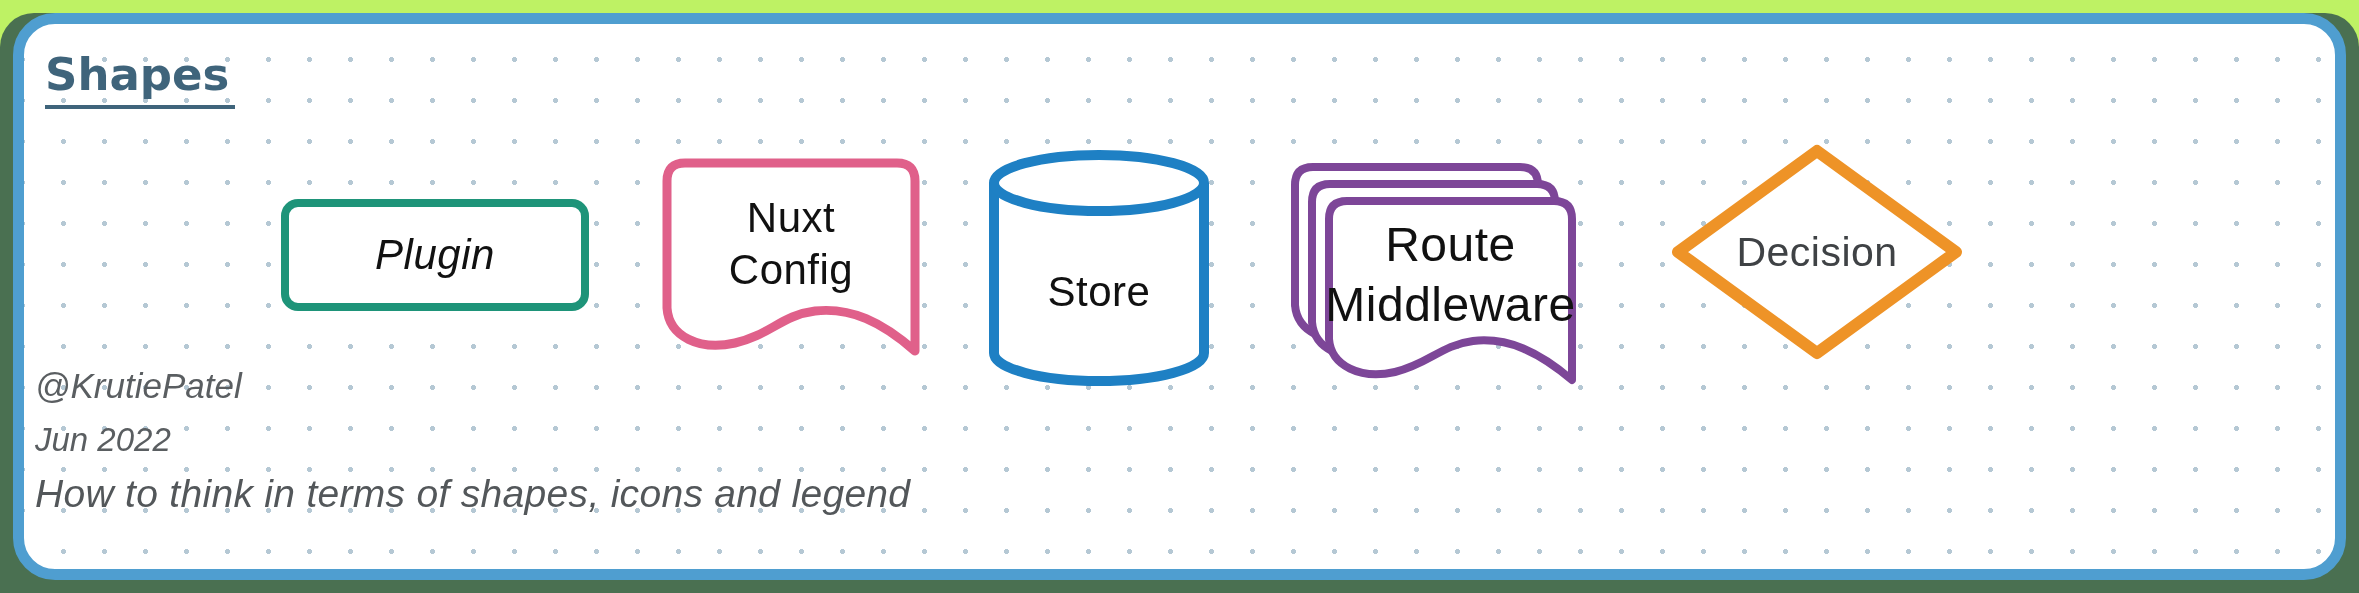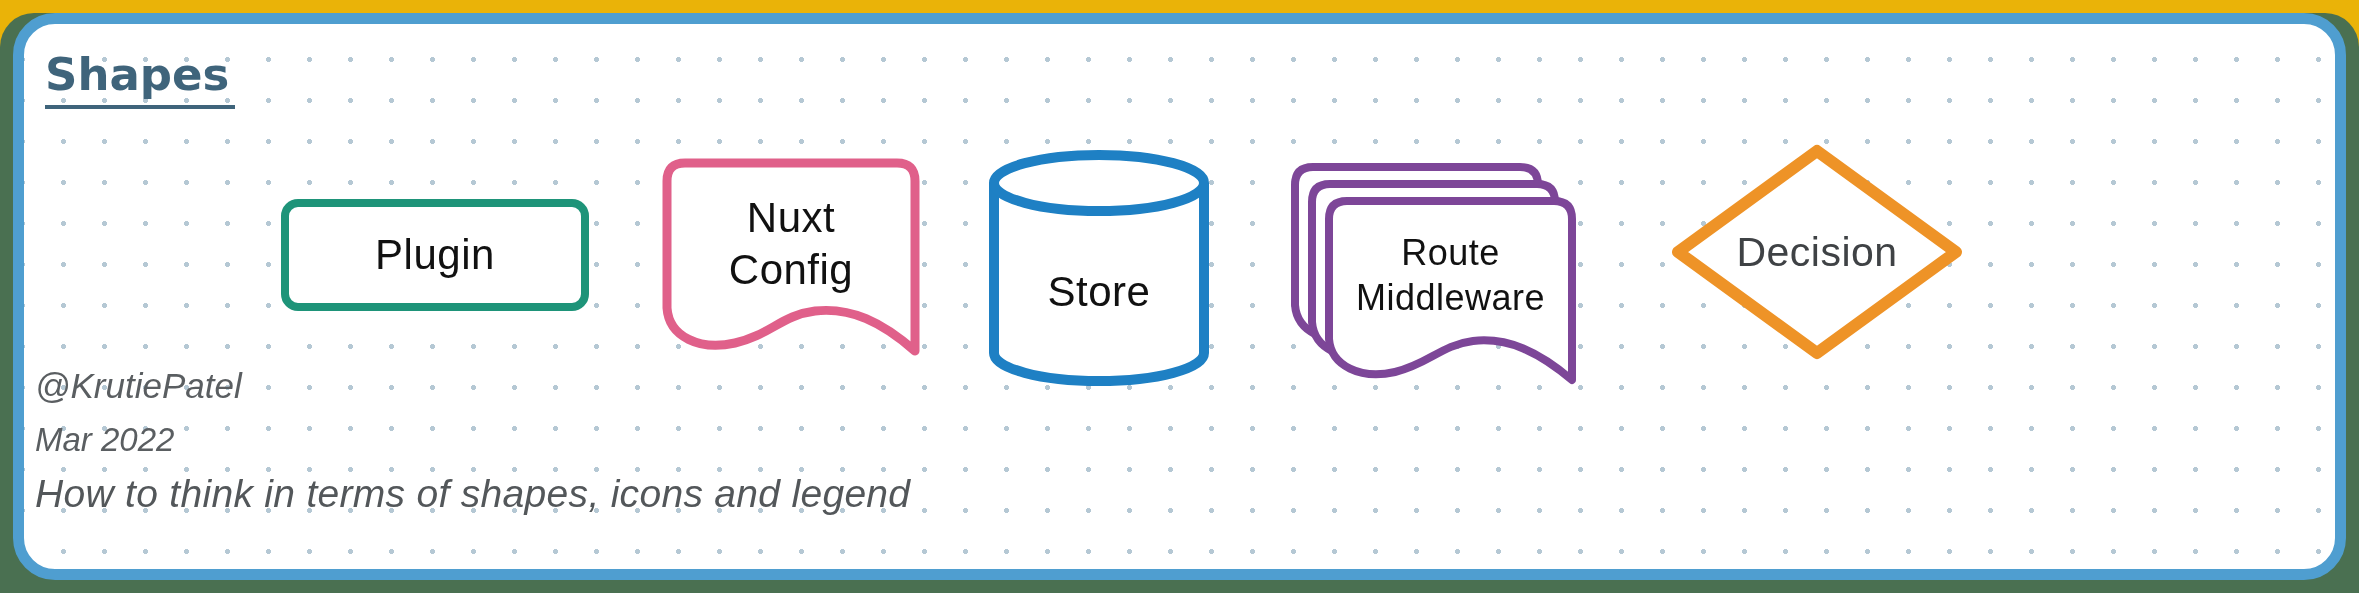--- a/index.html
+++ b/index.html
@@ -1,19 +1,19 @@
 <!DOCTYPE html>
 <html style="--frame-border: #4f9ed0; --outer-bg: #4a7051; --card-bg: #ffffff; --dot: #b5c8d4; --title: #3f647b; --footer-text: #5a5e61; --caption-text: #53575a; --label: #111111; --label-decision: #3f4245;"><head>
 <meta charset="utf-8">
 <style>
   html,body{margin:0;padding:0;}
   .page{
     position:relative;
     width:2359px;height:593px;
-    background:#eab308;
+    background:#bef264;
     overflow:hidden;
     font-family:"Liberation Sans", sans-serif;
   }
   
   .green-bg{
     position:absolute;left:0;right:0;top:13px;bottom:0;
     background:var(--outer-bg,#4a7051);
     border-radius:34px 34px 0 0;
   }
   
@@ -36,28 +36,28 @@
     padding:0 6px 5px 0;
   }
   .shape{position:absolute;}
   .shape svg{position:absolute;inset:0;overflow:visible;}
   .shape-label{
     position:absolute;display:flex;align-items:center;justify-content:center;
     text-align:center;color:var(--label,#111111);
     font-size:42px;line-height:1.25;letter-spacing:0.5px;
   }
   .plugin{left:280px;top:198px;width:310px;height:114px;}
-  .plugin .shape-label{inset:0;}
+  .plugin .shape-label{inset:0;font-style:italic;}
   .nuxt{left:662px;top:158px;width:258px;height:204px;}
   .nuxt .shape-label{left:0;right:0;top:12px;height:148px;width:100%;}
   .nuxt .shape-label span{display:block;max-width:175px;}
   .store{left:983px;top:148px;width:232px;height:240px;}
   .store .shape-label{inset:0;padding-top:48px;}
   .route{left:1288px;top:160px;width:310px;height:245px;}
-  .route .shape-label{left:41px;top:41px;width:243px;height:148px;font-size:36px;}
+  .route .shape-label{left:41px;top:41px;width:243px;height:148px;font-size:48px;}
   .decision{left:1666px;top:140px;width:302px;height:225px;}
   .decision .shape-label{inset:0;font-size:41px;color:var(--label-decision,#3f4245);}
   .htmldoc{left:2040px;top:96px;width:272px;height:342px;}
   .htmldoc .shape-label{inset:0;padding-bottom:30px;font-size:45px;}
   .footer{position:absolute;left:35px;color:var(--footer-text,#5a5e61);}
   .handle{top:366px;font-style:italic;font-size:35px;}
   .date{top:421px;font-style:italic;font-size:33px;}
   .caption{
     top:472px;font-style:italic;font-weight:400;font-size:39px;
     color:var(--caption-text,#53575a);letter-spacing:0.3px;
@@ -110,17 +110,17 @@
 
     <div class="shape decision">
       <svg viewBox="0 0 302 225">
         <path d="M 151 11 L 290 112 L 151 213 L 12 112 Z" fill="#ffffff" stroke-width="12" stroke-linejoin="round" stroke="#ee9327"></path>
       </svg>
       <div class="shape-label">Decision</div>
     </div>
 
 
     <div class="footer handle">@KrutiePatel</div>
-    <div class="footer date">Mar 2022</div>
+    <div class="footer date">Jun 2022</div>
     <div class="footer caption">How to think in terms of shapes, icons and legend</div>
 
   </div>
 </div>
 
 </body></html>

